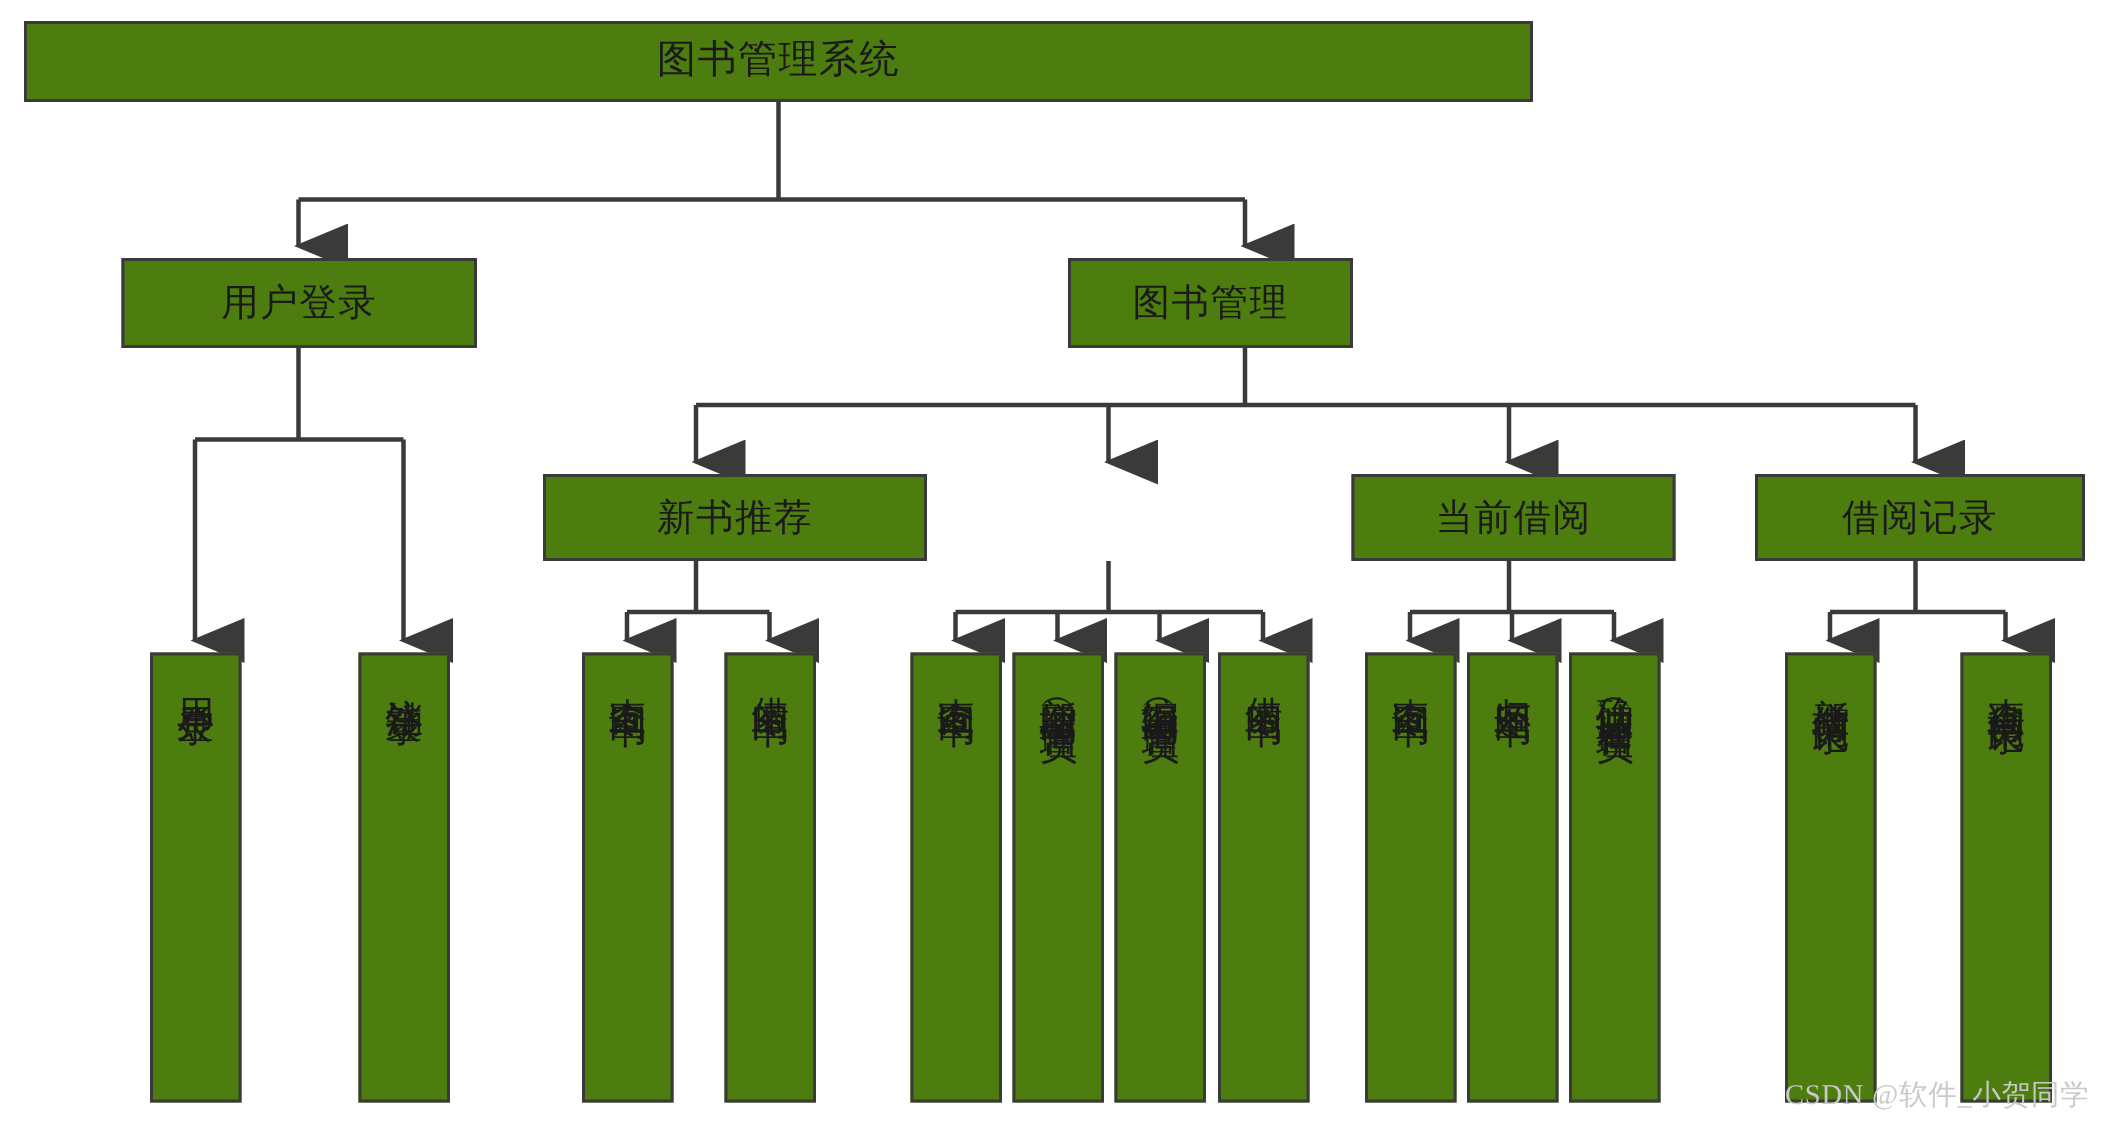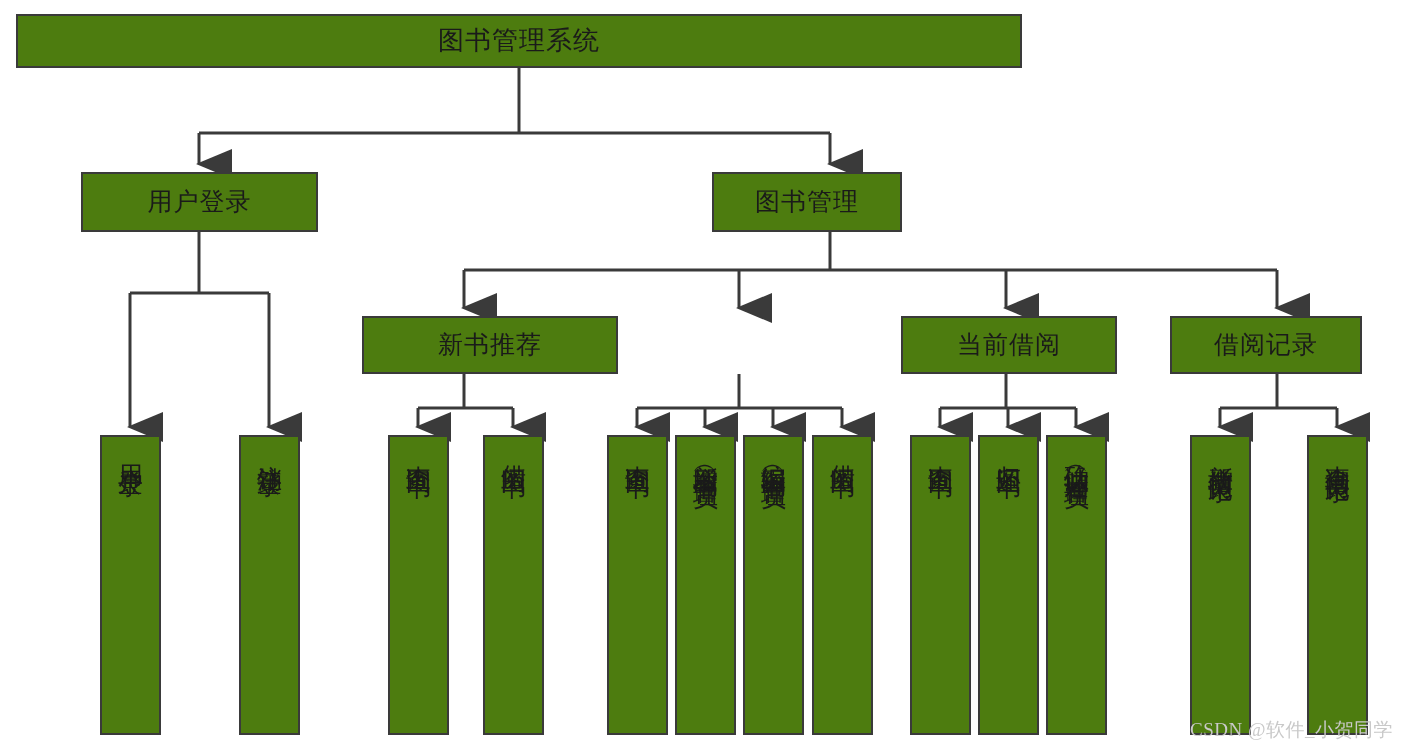--- a/index.html
+++ b/index.html
@@ -155,21 +155,21 @@
 
   <div class="node horizontal" style="left:362px; top:316px; width:256px; height:58px;">
     <span class="node-label">新书推荐</span>
   </div>
 
 
   <div class="node horizontal" style="left:901px; top:316px; width:216px; height:58px;">
     <span class="node-label">当前借阅</span>
   </div>
 
-  <div class="node horizontal" style="left:1170px; top:316px; width:192px; height:58px;">
+  <div class="node horizontal" style="left:1170px; top:316px; width:220px; height:58px;">
     <span class="node-label">借阅记录</span>
   </div>
 
   <div class="node vertical" style="left:100px; top:435px; width:61px; height:300px;">
     <span class="node-label">用户登录</span>
   </div>
 
   <div class="node vertical" style="left:239px; top:435px; width:61px; height:300px;">
     <span class="node-label">注销登录</span>
   </div>

